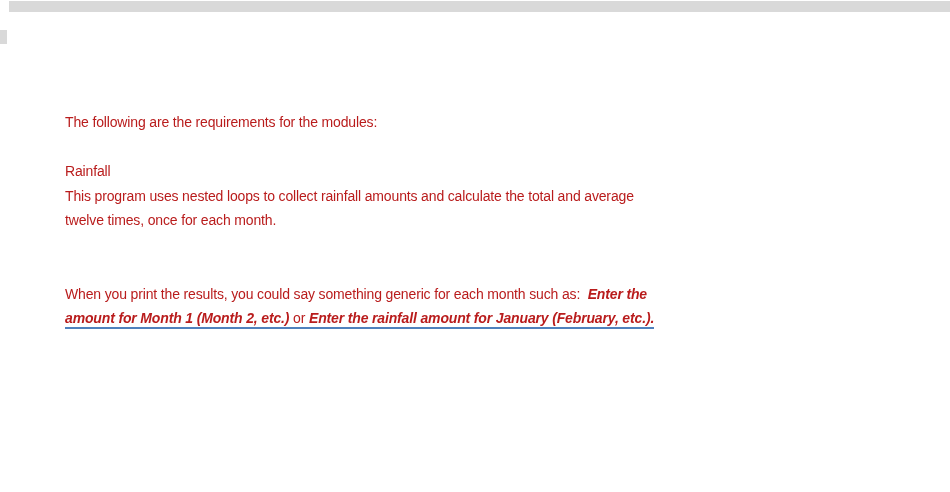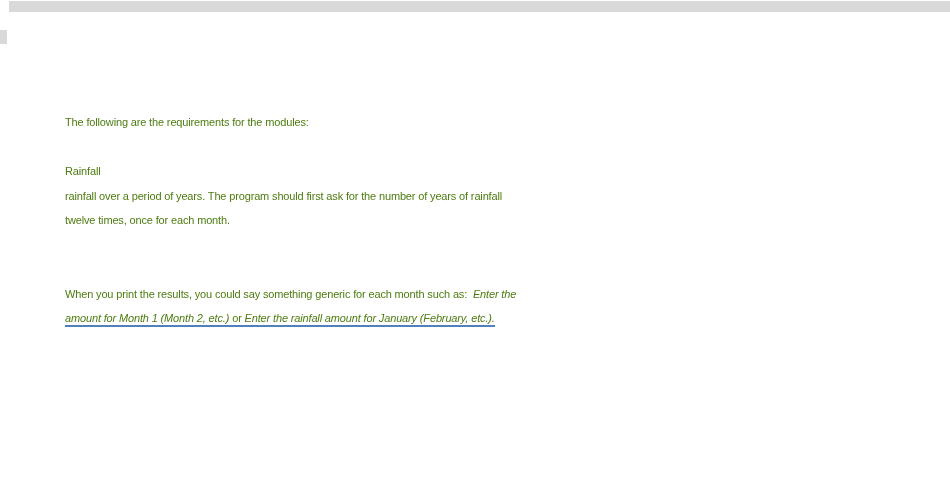--- a/index.html
+++ b/index.html
@@ -26,45 +26,45 @@
     top: 30px;
     width: 7px;
     height: 14px;
     background: #d9d9d9;
   }
   .doc-body {
     position: absolute;
     left: 65px;
     top: 110px;
     width: 845px;
-    color: #4d7c0f;
-    font-size: 11px;
+    color: #b91c1c;
+    font-size: 14px;
     letter-spacing: -0.15px;
   }
   .line {
     height: 24.5px;
     line-height: 24.5px;
     white-space: pre;
   }
   .bold { font-weight: normal; }
-  .italic { font-style: italic; }
+  .italic { font-style: italic; font-weight: bold; }
   .gline {
     border-bottom: 2px solid #4f81bd;
     padding-bottom: 1px;
   }
 </style>
 </head>
 <body>
 
 <div class="top-bar"></div>
 <div class="edge-notch"></div>
 
 <div class="doc-body">
     <div class="line"><span>The following are the requirements for the modules:</span></div>
     <div class="line"></div>
     <div class="line"><span class="bold">Rainfall</span></div>
-    <div class="line"><span>rainfall over a period of years. The program should first ask for the number of years of rainfall</span></div>
+    <div class="line"><span>This program uses nested loops to collect rainfall amounts and calculate the total and average</span></div>
     <div class="line"><span>twelve times, once for each month.</span></div>
     <div class="line"></div>
     <div class="line"></div>
     <div class="line"><span>When you print the results, you could say something generic for each month such as:&nbsp; </span><span class="italic">Enter the</span></div>
     <div class="line"><span class="gline"><span class="italic">amount for Month 1 (Month 2, etc.) </span><span>or </span><span class="italic">Enter the rainfall amount for January (February, etc.).</span></span></div>
   </div>
 
 </body></html>

